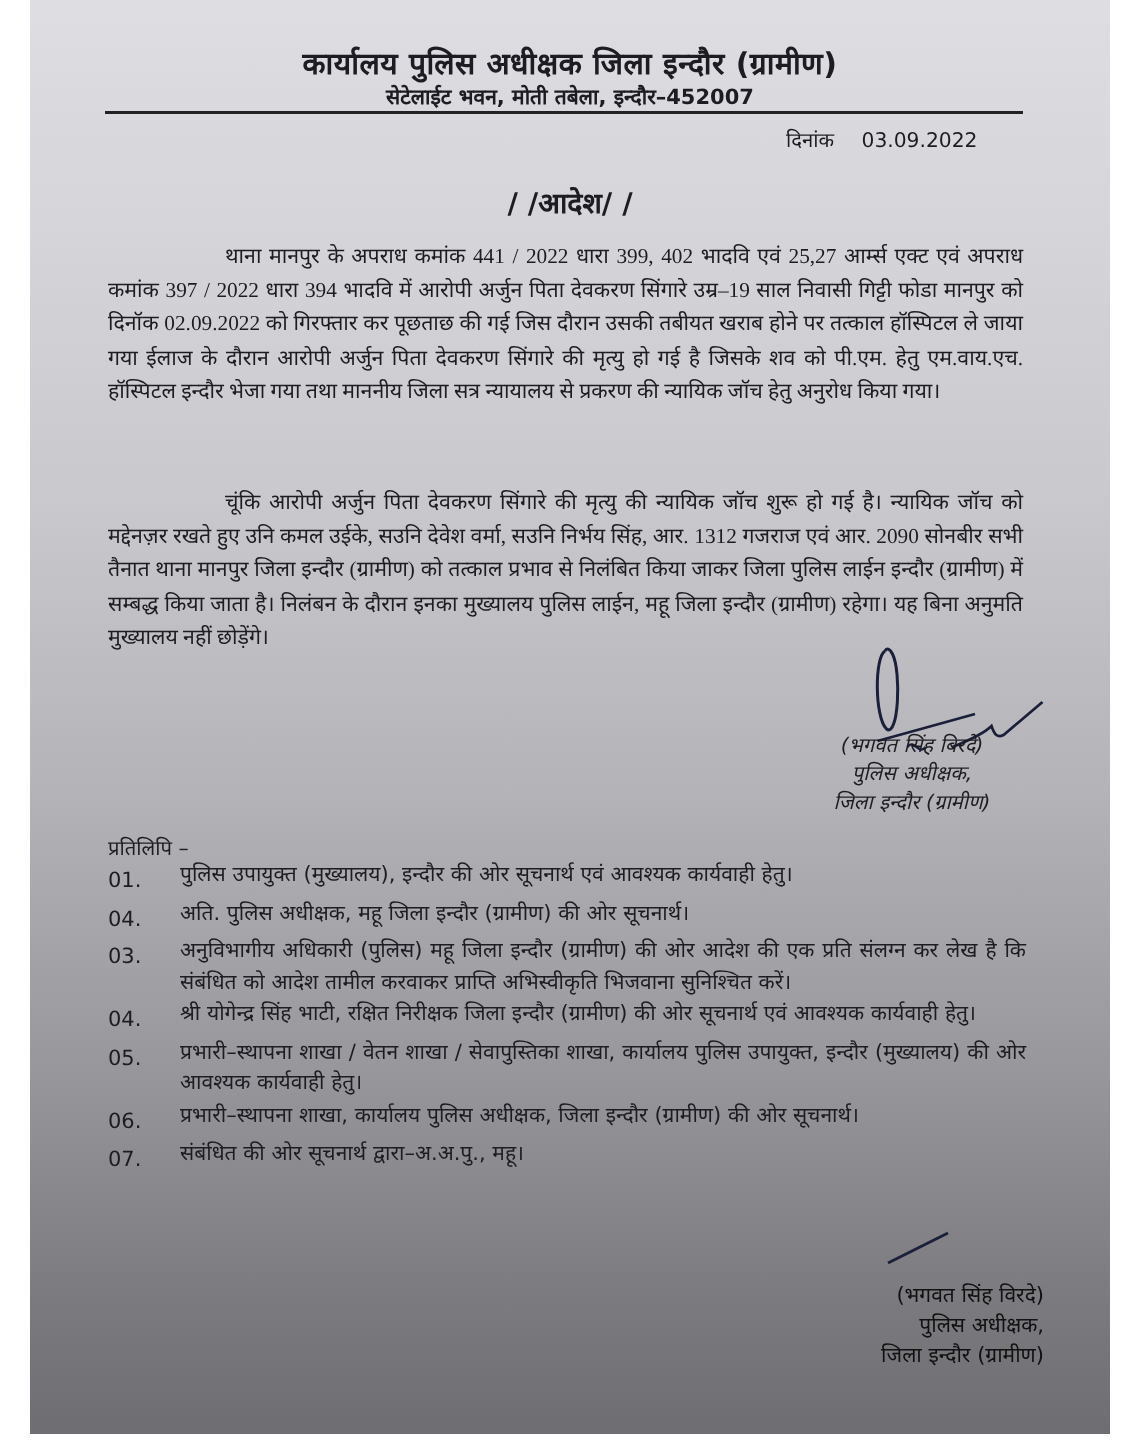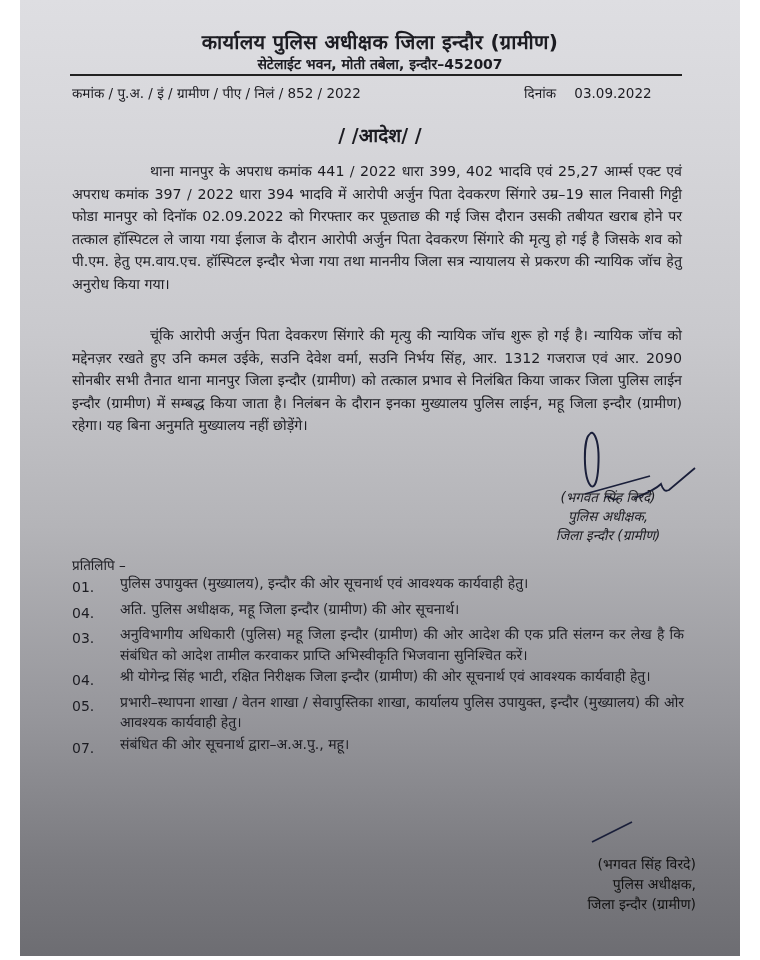--- a/index.html
+++ b/index.html
@@ -60,20 +60,21 @@
       text-align: center;
       font-size: 19px;
       font-weight: bold;
     }
     .para {
       left: 52px; width: 610px;
       font-size: 14.2px;
       line-height: 22.5px;
       text-align: justify;
       text-indent: 78px;
+      font-family: Liberation Serif, serif;
     }
     .p1 { top: 160px; }
     .p2 { top: 324px; }
     .sig1 {
       left: 488px; top: 488px;
       width: 200px;
       text-align: center;
       font-size: 13.5px;
       line-height: 19px;
       font-style: italic;
@@ -112,21 +113,20 @@
   </style>
 </head>
 <body>
 
 <div class="paper">
 
   <div class="abs hdr-title">कार्यालय पुलिस अधीक्षक जिला इन्दौर (ग्रामीण)</div>
   <div class="abs hdr-addr">सेटेलाईट भवन, मोती तबेला, इन्दौर–452007</div>
   <div class="abs hdr-rule"></div>
 
-  <div class="abs refno">कमांक / पु.अ. / इं / ग्रामीण / पीए / निलं / 852 / 2022</div>
   <div class="abs datebox">
     <span class="lbl">दिनांक</span>
     <span>03.09.2022</span>
   </div>
 
   <div class="abs order-title">/ /आदेश/ /</div>
 
   <div class="abs para p1">थाना मानपुर के अपराध कमांक 441 / 2022 धारा 399, 402 भादवि एवं 25,27 आर्म्स एक्ट एवं अपराध कमांक 397 / 2022 धारा 394 भादवि में आरोपी अर्जुन पिता देवकरण सिंगारे उम्र–19 साल निवासी गिट्टी फोडा मानपुर को दिनॉक 02.09.2022 को गिरफ्तार कर पूछताछ की गई जिस दौरान उसकी तबीयत खराब होने पर तत्काल हॉस्पिटल ले जाया गया ईलाज के दौरान आरोपी अर्जुन पिता देवकरण सिंगारे की मृत्यु हो गई है जिसके शव को पी.एम. हेतु एम.वाय.एच. हॉस्पिटल इन्दौर भेजा गया तथा माननीय जिला सत्र न्यायालय से प्रकरण की न्यायिक जॉच हेतु अनुरोध किया गया।</div>
   <div class="abs para p2">चूंकि आरोपी अर्जुन पिता देवकरण सिंगारे की मृत्यु की न्यायिक जॉच शुरू हो गई है। न्यायिक जॉच को मद्देनज़र रखते हुए उनि कमल उईके, सउनि देवेश वर्मा, सउनि निर्भय सिंह, आर. 1312 गजराज एवं आर. 2090 सोनबीर सभी तैनात थाना मानपुर जिला इन्दौर (ग्रामीण) को तत्काल प्रभाव से निलंबित किया जाकर जिला पुलिस लाईन इन्दौर (ग्रामीण) में सम्बद्ध किया जाता है। निलंबन के दौरान इनका मुख्यालय पुलिस लाईन, महू जिला इन्दौर (ग्रामीण) रहेगा। यह बिना अनुमति मुख्यालय नहीं छोड़ेंगे।</div>
 
@@ -160,20 +160,24 @@
     </div>
     <div class="copy-item">
       <span class="copy-num">04.</span>
       <span class="copy-text">श्री योगेन्द्र सिंह भाटी, रक्षित निरीक्षक जिला इन्दौर (ग्रामीण) की ओर सूचनार्थ एवं आवश्यक कार्यवाही हेतु।</span>
     </div>
     <div class="copy-item">
       <span class="copy-num">05.</span>
       <span class="copy-text">प्रभारी–स्थापना शाखा / वेतन शाखा / सेवापुस्तिका शाखा, कार्यालय पुलिस उपायुक्त, इन्दौर (मुख्यालय) की ओर आवश्यक कार्यवाही हेतु।</span>
     </div>
     <div class="copy-item">
+      <span class="copy-num">06.</span>
+      <span class="copy-text">प्रभारी–स्थापना शाखा, कार्यालय पुलिस अधीक्षक, जिला इन्दौर (ग्रामीण) की ओर सूचनार्थ।</span>
+    </div>
+    <div class="copy-item">
       <span class="copy-num">07.</span>
       <span class="copy-text">संबंधित की ओर सूचनार्थ द्वारा–अ.अ.पु., महू।</span>
     </div>
   </div>
 
   <svg class="signature" style="left:568px; top:816px;" width="50" height="30" viewBox="0 0 50 30">
     <path d="M4 26 L44 6" fill="none" stroke="#1a1f3a" stroke-width="1.8"></path>
   </svg>
 
   <div class="abs sig2">

